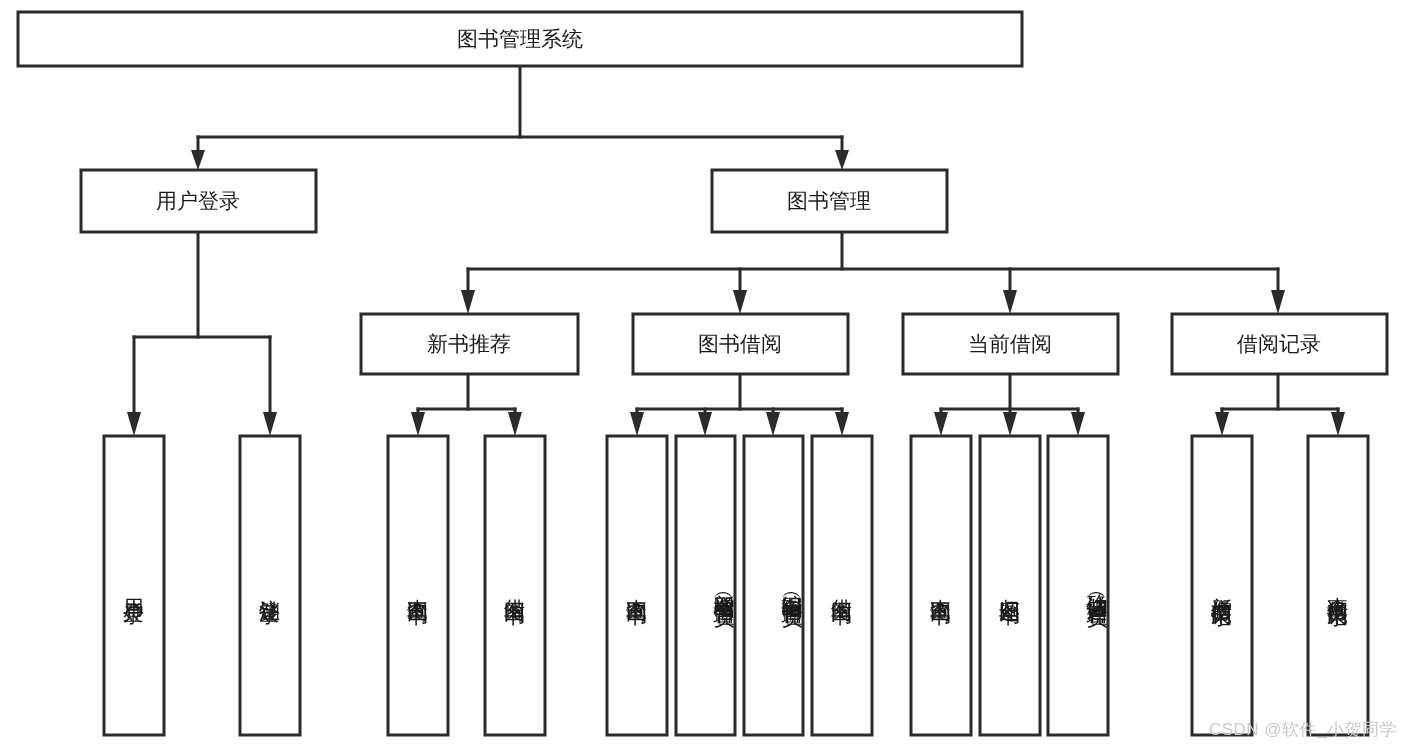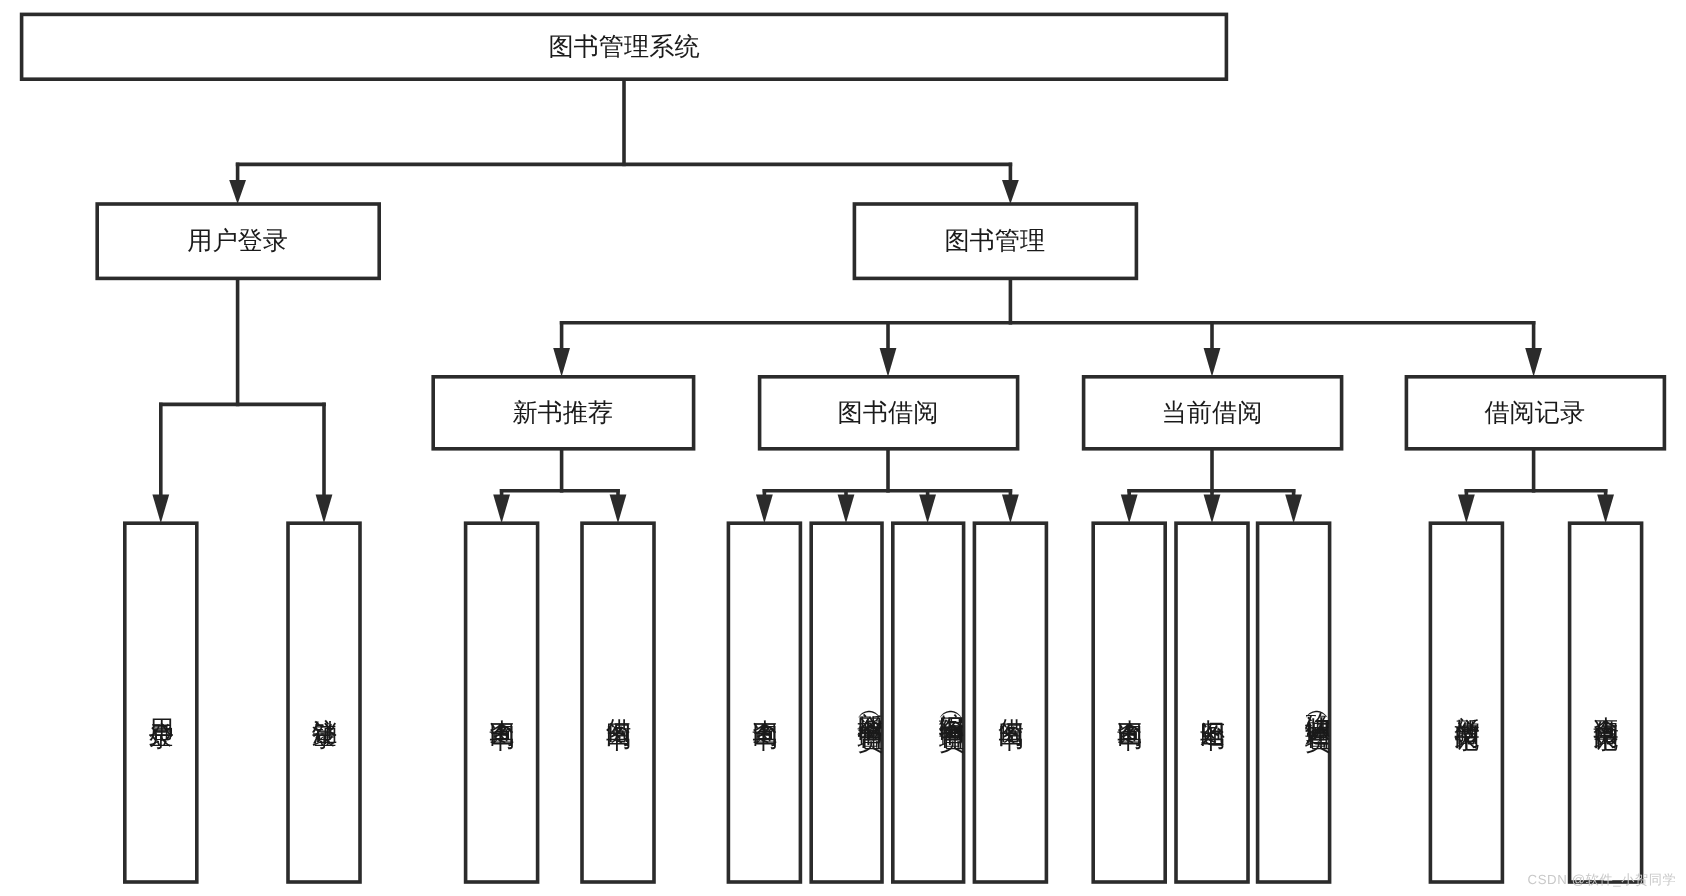--- a/index.html
+++ b/index.html
@@ -58,21 +58,21 @@
     letter-spacing: 2px;
     white-space: nowrap;
     line-height: 1;
     pointer-events: none;
   }
   .watermark {
     position: absolute;
     right: 8px;
     bottom: 6px;
     font-family: "Liberation Sans", "DejaVu Sans", sans-serif;
-    font-size: 11px;
+    font-size: 17px;
     color: #c9c9c9;
     white-space: nowrap;
     letter-spacing: 0.5px;
   }
 </style>
 </head>
 <body>
 
 <div id="diagram-root">
 

